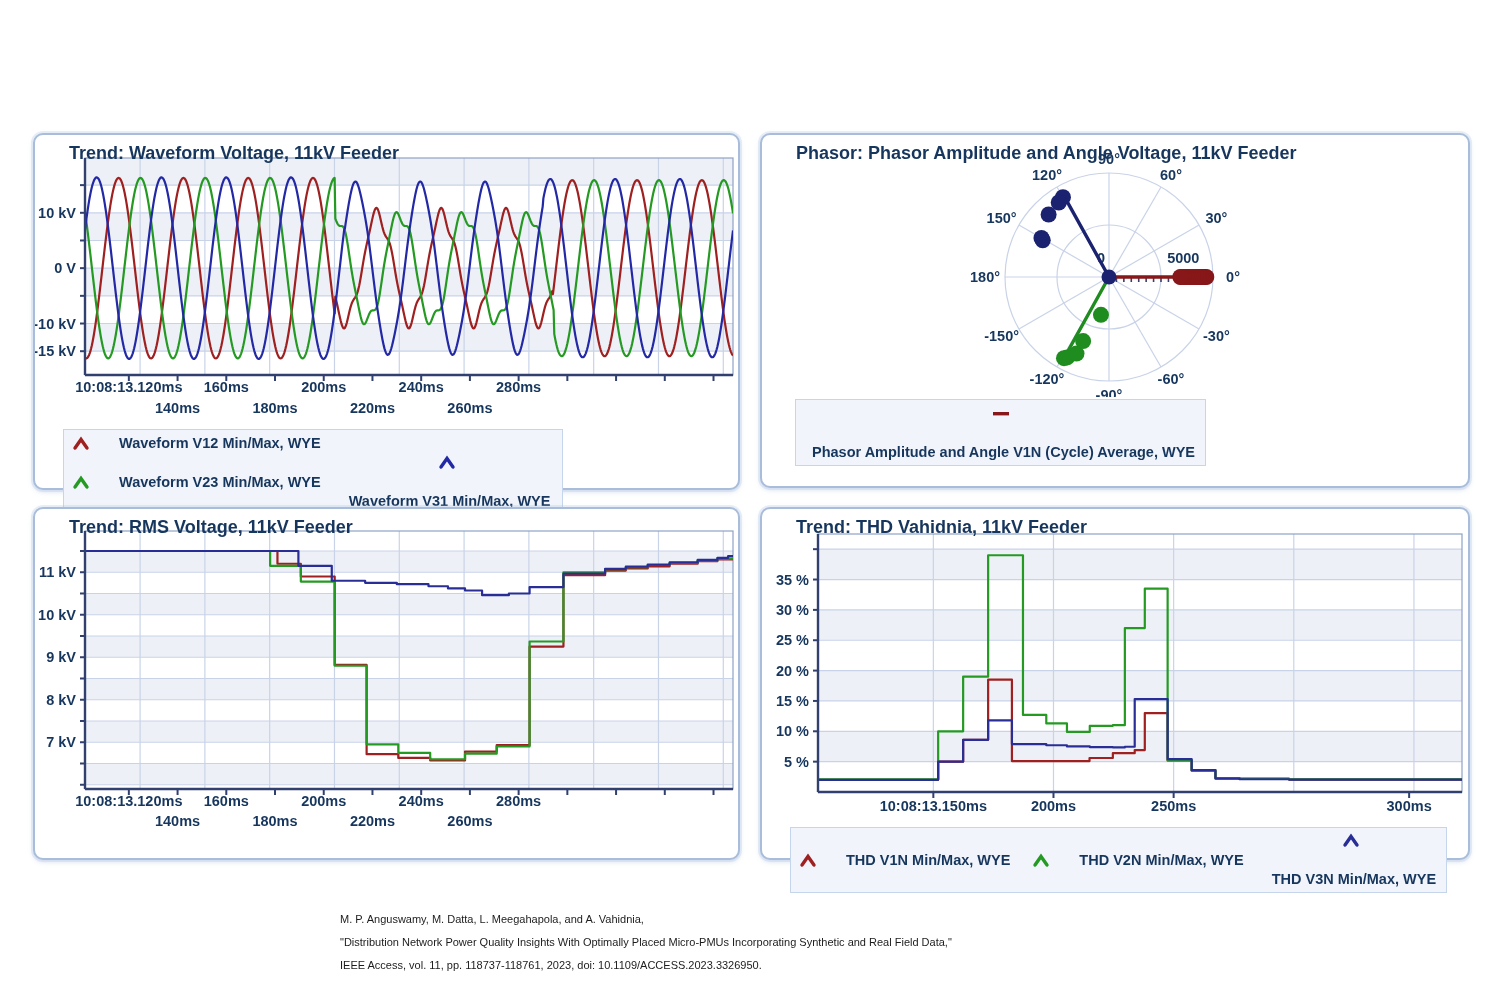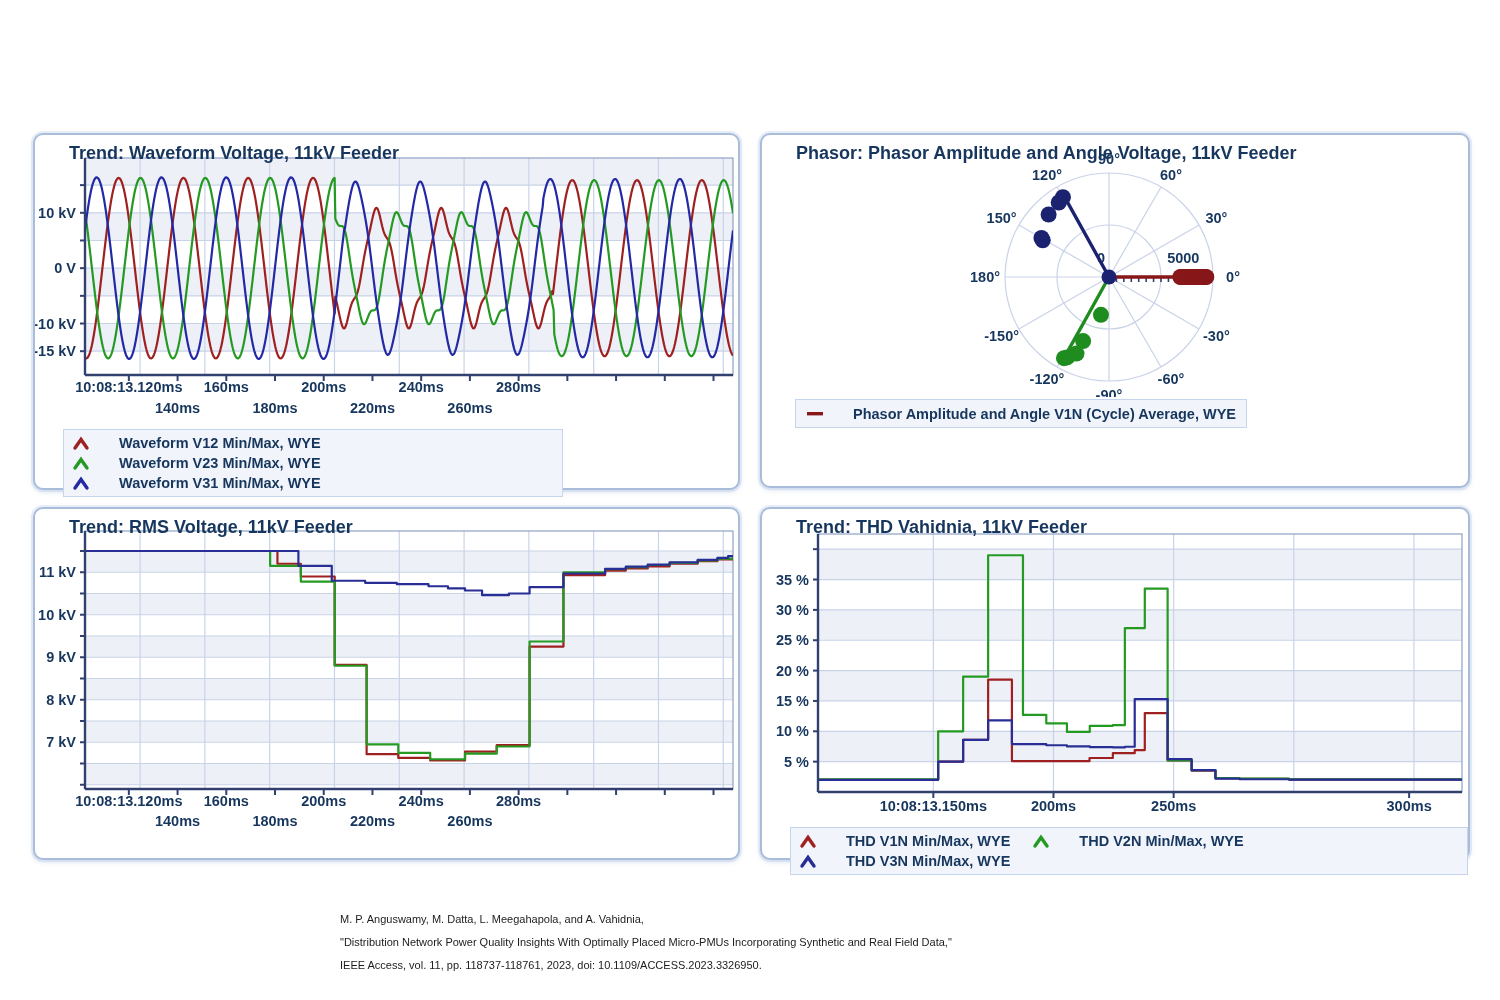--- a/index.html
+++ b/index.html
@@ -2,21 +2,21 @@
 <html><head>
 <meta charset="utf-8">
 <style>
   html,body{margin:0;padding:0;background:#ffffff;}
   body{position:relative;width:1500px;height:1000px;font-family:"Liberation Sans","DejaVu Sans",sans-serif;overflow:hidden;}
   .panel{position:absolute;background:#ffffff;border:2px solid #a9bdda;border-radius:10px;box-shadow:0 0 0 2px rgba(170,195,230,.25),0 2px 5px rgba(140,165,210,.35);}
   .panel-title{position:absolute;left:34px;top:8px;font-size:18px;font-weight:bold;color:#17365d;white-space:nowrap;}
   .chart-svg{position:absolute;left:0;top:0;}
   .legend{position:absolute;background:#f1f5fb;border:1px solid #c5d5ec;padding:3px 8px;display:flex;flex-wrap:wrap;align-items:center;}
   .legend-item{display:inline-flex;align-items:center;margin:2px 22px 2px 0;white-space:nowrap;cursor:default;gap:23px;}
-  .legend-item:last-child{margin-right:2px;}
+  .legend-item:last-child{margin-right:2px;flex-direction:column;}
   .legend-label{font-size:14.5px;font-weight:bold;color:#17365d;margin-left:6px;}
   .legend-col{flex-direction:column;align-items:flex-start;}
   .legend-col .legend-item{margin:2.5px 2px;}
   .citation{position:absolute;left:340px;top:908px;font-size:11px;color:#1c1c1c;line-height:23px;}
   text{font-family:"Liberation Sans","DejaVu Sans",sans-serif;}
   .ticklab{font-size:14.5px;font-weight:bold;fill:#17365d;}
   .polarlab{font-size:14.5px;font-weight:bold;fill:#17365d;}
 </style>
 </head>
 <body>

